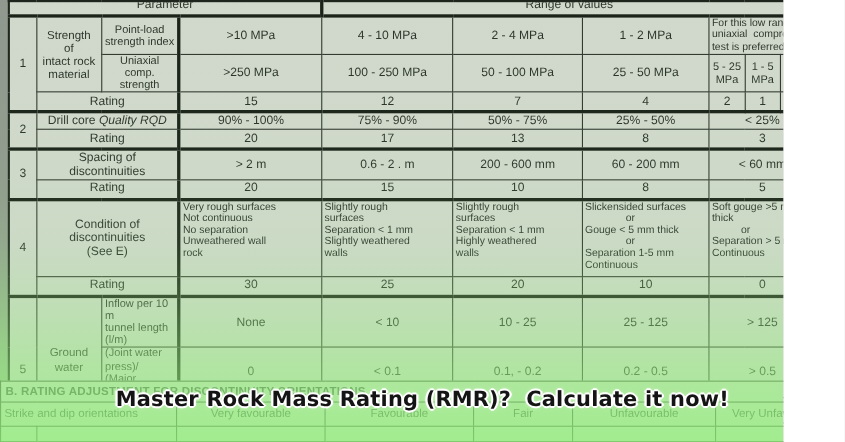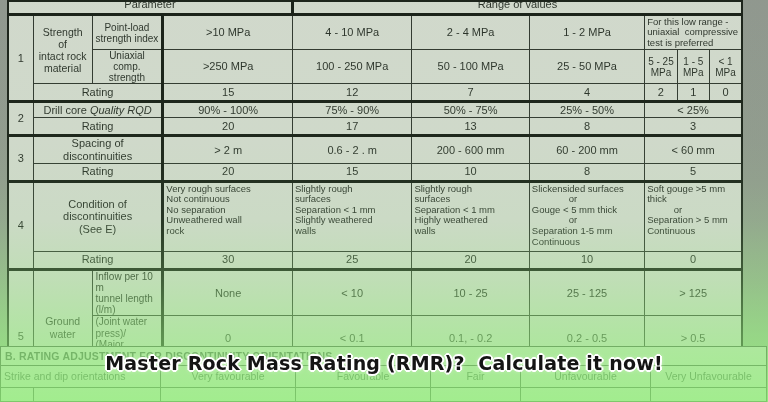--- a/index.html
+++ b/index.html
@@ -1,17 +1,17 @@
 <!DOCTYPE html>
 <html><head>
 <meta charset="utf-8">
 <style>
   html,body{margin:0;padding:0;}
   body{width:768px;height:402px;overflow:hidden;font-family:"Liberation Sans",sans-serif;}
-  .stage{position:relative;width:768px;height:402px;overflow:hidden;
+  .stage{position:relative;width:712px;height:402px;overflow:hidden;
          background:linear-gradient(180deg,#8f8f8f 0%,#90928e 45%,#94a68e 70%,#9cc292 100%);}
   table{border-collapse:collapse;table-layout:fixed;background:#d7d7d3;}
   #tableA{position:absolute;left:7px;top:0;width:736px;border:2px solid #0f0f0f;z-index:1;}
   #tableB{position:absolute;left:0;top:346px;width:767px;border:1px solid #2e3a2e;border-left:none;background:#d4dcce;z-index:1;}
   td,th{border:1px solid #262626;text-align:center;vertical-align:middle;
         padding:0 2px;font-size:11px;font-weight:normal;color:#1e1e1e;line-height:1.15;overflow:hidden;}
   .bt td{border-top:3px solid #0c0c0c;}          
   .vthick{border-left:3px solid #0c0c0c;}        
   .cut{height:11px;}
   .cut span{display:block;margin-top:-7px;}

